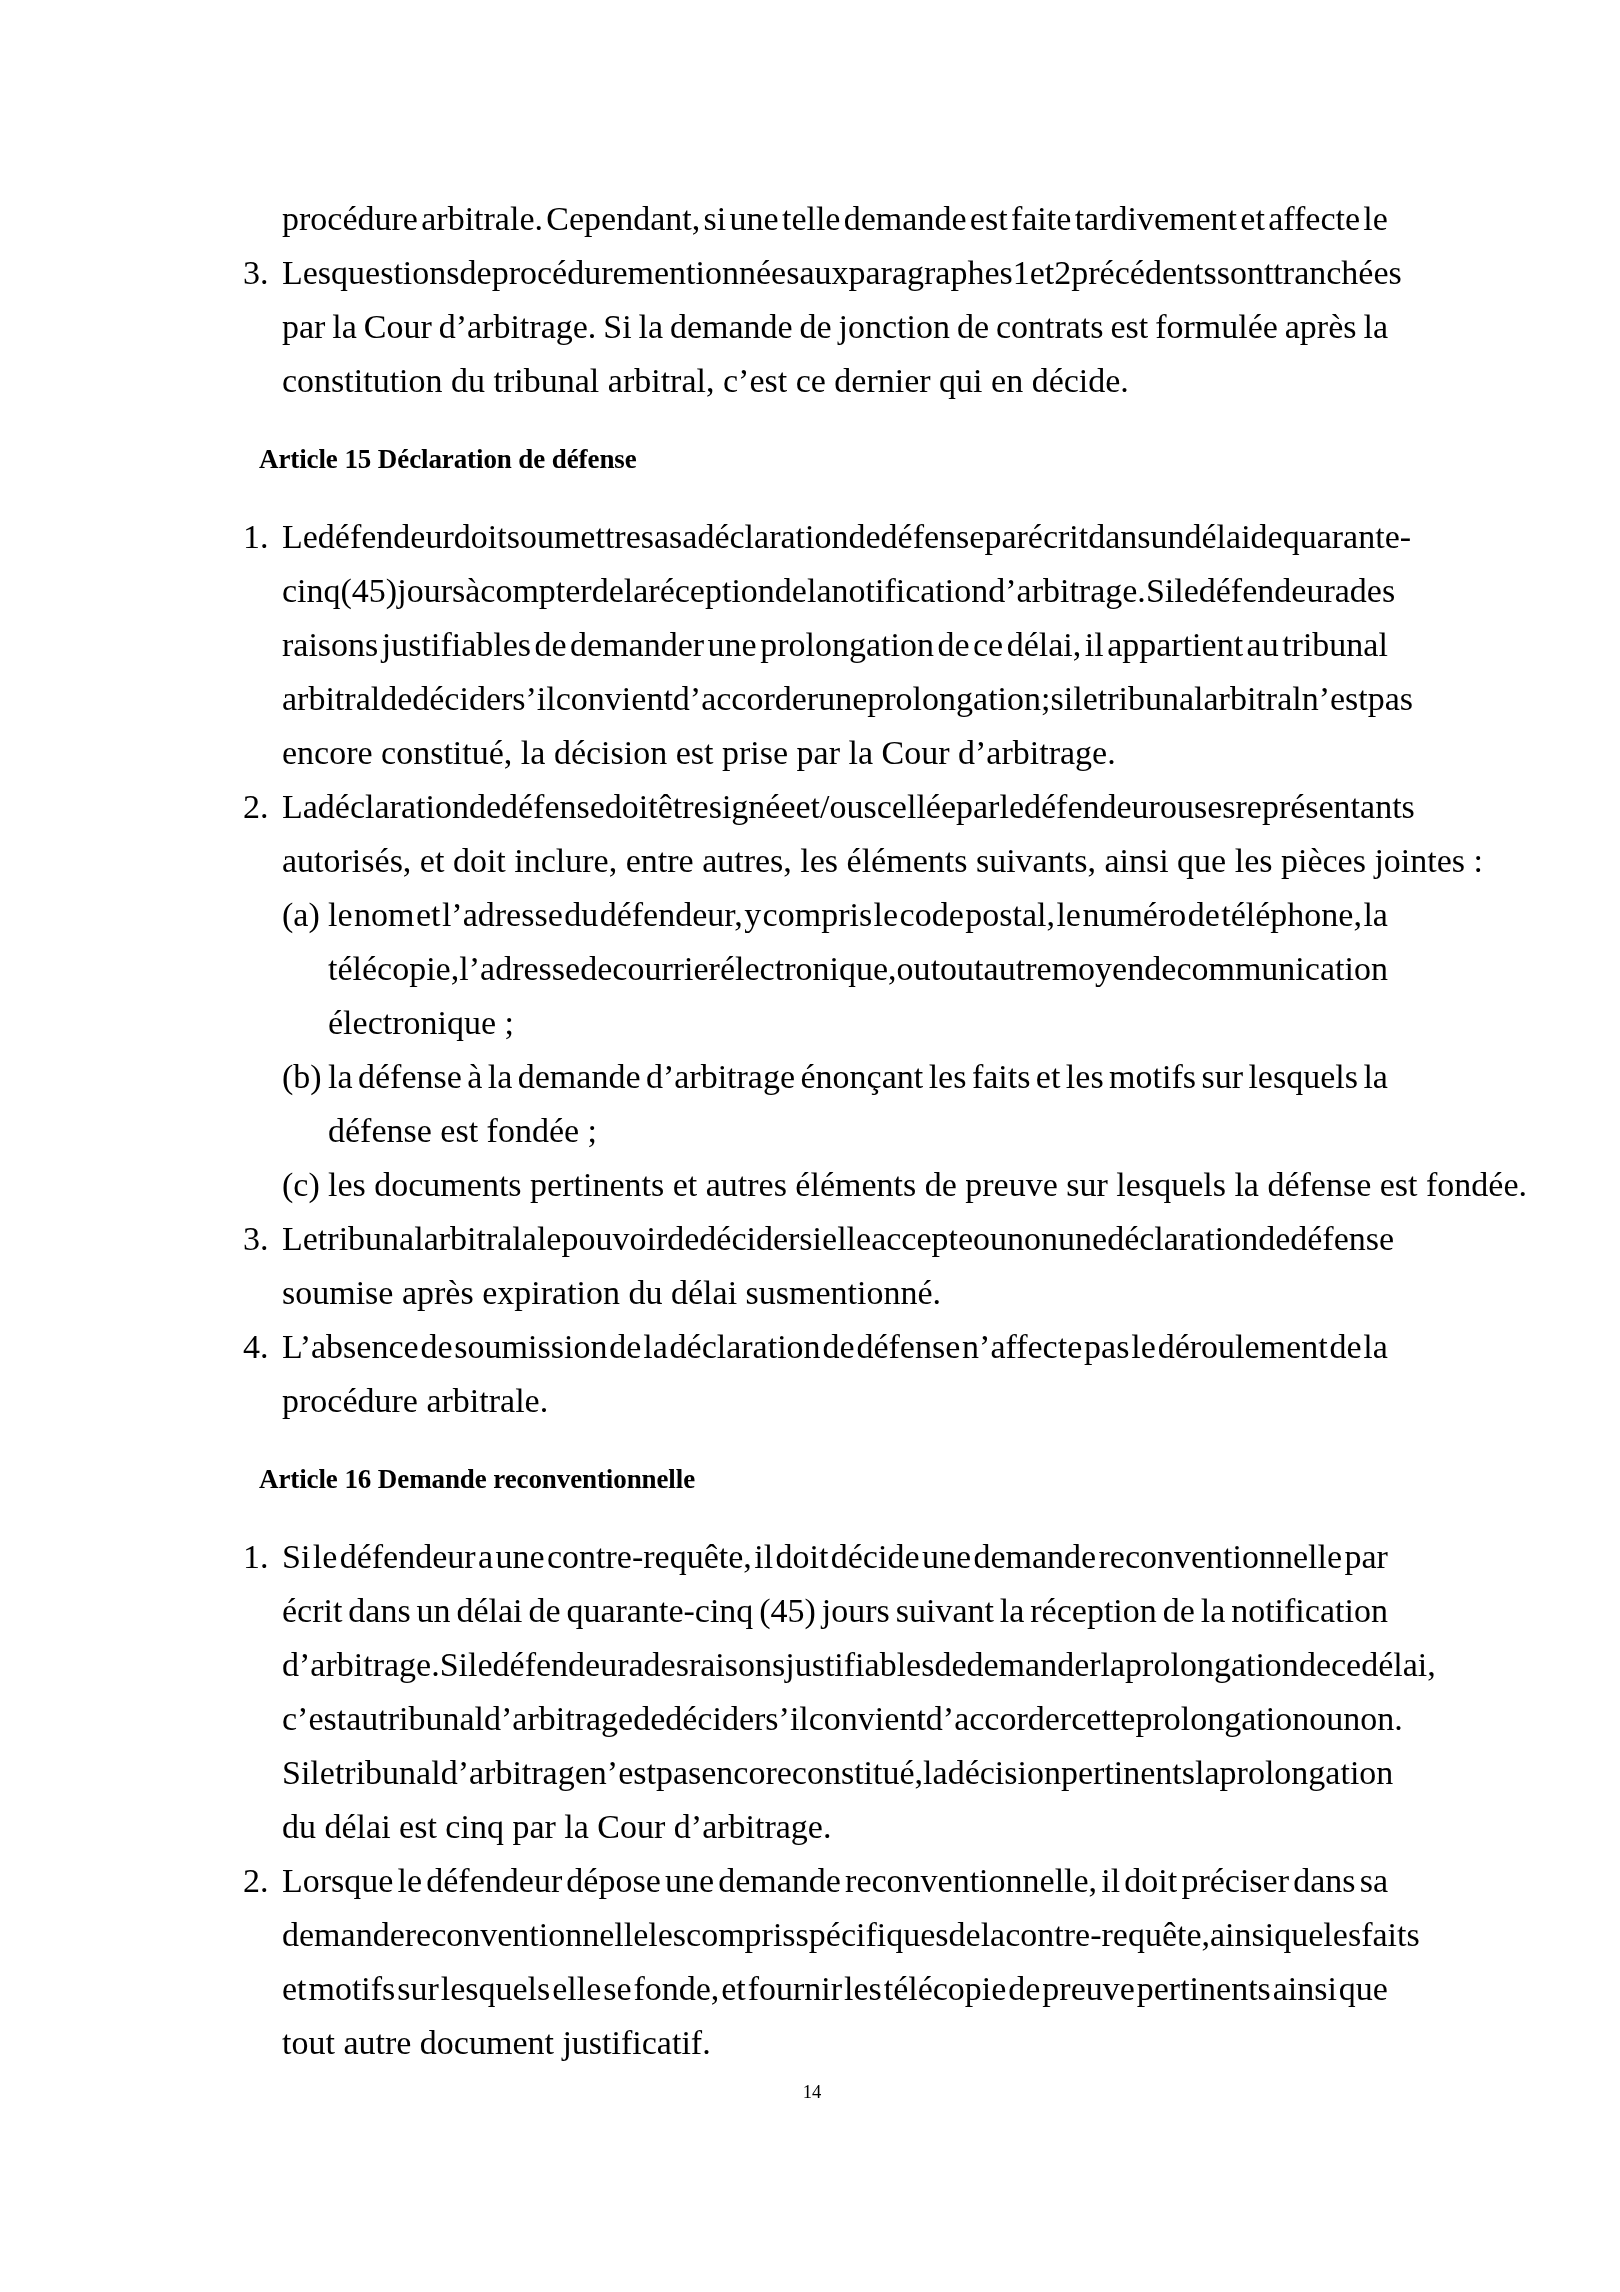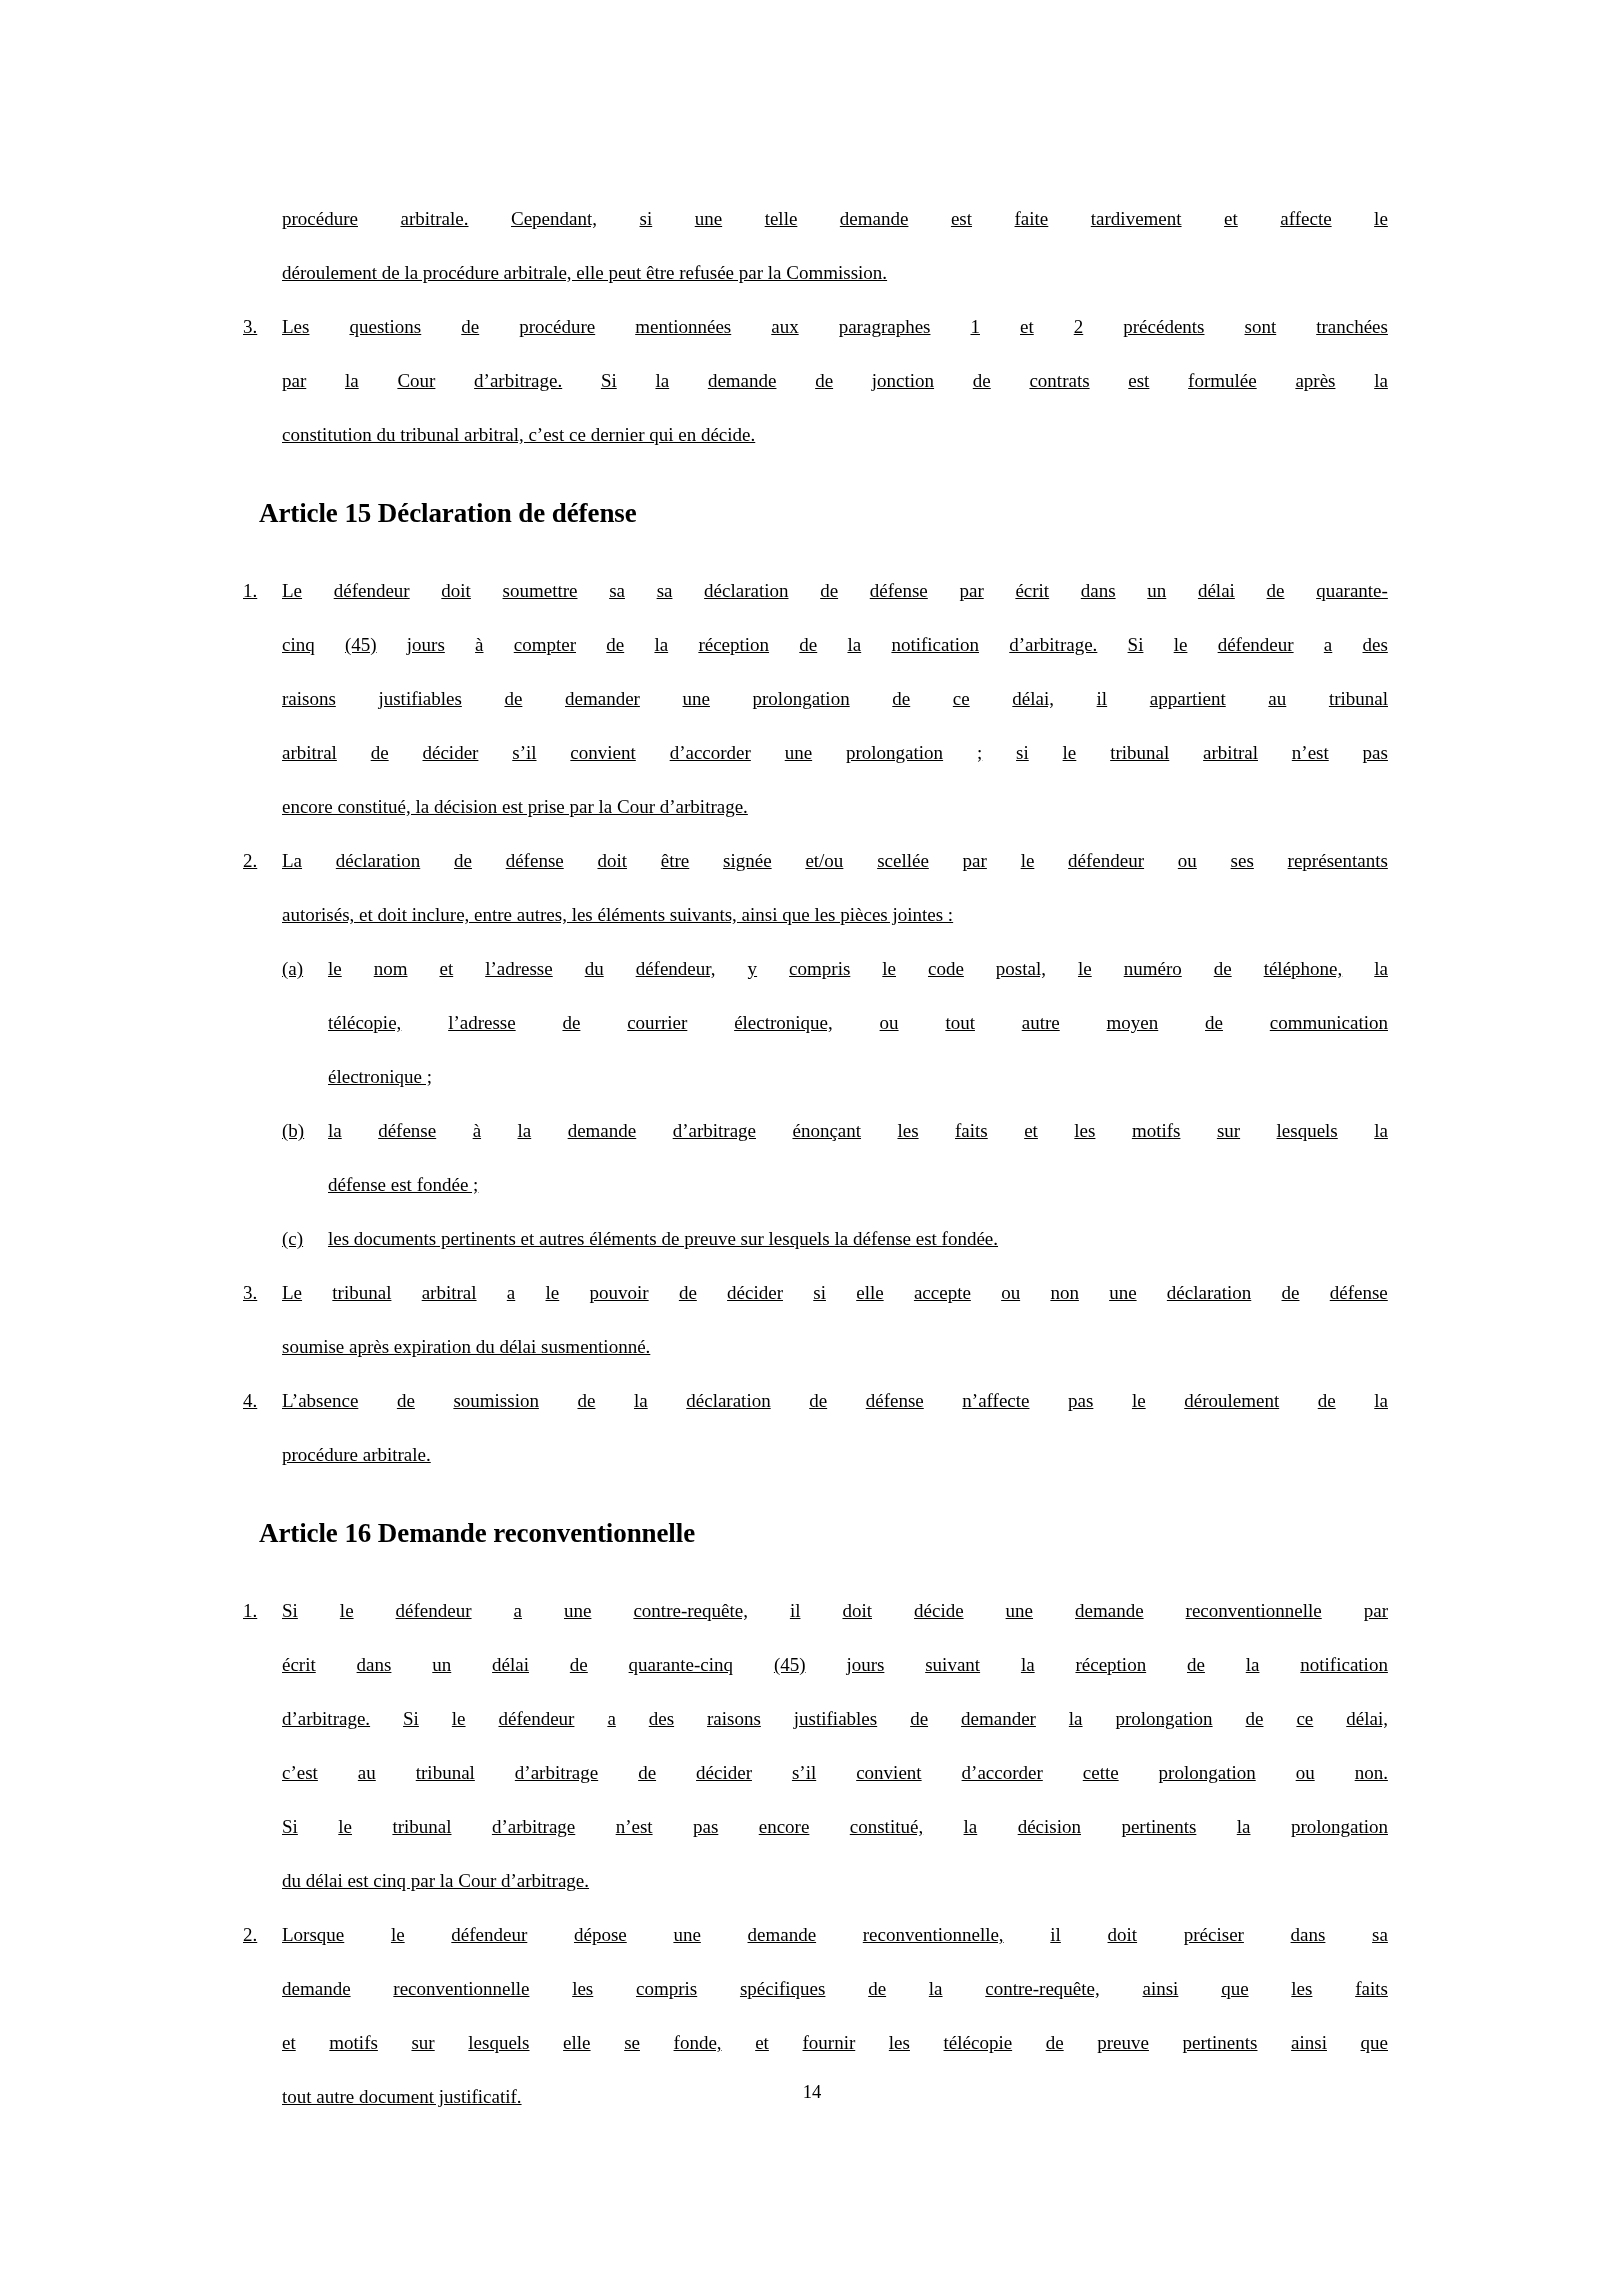--- a/index.html
+++ b/index.html
@@ -37,27 +37,26 @@
     font-weight: bold;
     font-size: 27px;
     line-height: 1.0;
     margin: 16px;
     padding: 0;
     letter-spacing: -0.1px;
   }
 
   
   .line {
-    font-size: 19px;
+    font-size: 34px;
     line-height: 54px;
     height: 54px;
     white-space: nowrap;
     position: relative;
     letter-spacing: 0;
-    text-decoration: underline;
   }
   
   .line.just {
     display: flex;
     justify-content: space-between;
   }
   .line.just > span.w { display: inline-block; }      
   .ind-1 { margin-left: 39px; }     
   .ind-2 { margin-left: 85px; }     
 
@@ -98,21 +97,20 @@
           <span class="w">une</span>
           <span class="w">telle</span>
           <span class="w">demande</span>
           <span class="w">est</span>
           <span class="w">faite</span>
           <span class="w">tardivement</span>
           <span class="w">et</span>
           <span class="w">affecte</span>
           <span class="w">le</span>
         </div>
-        <div class="line ind-1">déroulement de la procédure arbitrale, elle peut être refusée par la Commission.</div>
       </div>
       <div class="para">
         <span class="marker line" style="position: absolute;">3.</span>
         <div class="line ind-1 just">
           <span class="w">Les</span>
           <span class="w">questions</span>
           <span class="w">de</span>
           <span class="w">procédure</span>
           <span class="w">mentionnées</span>
           <span class="w">aux</span>

